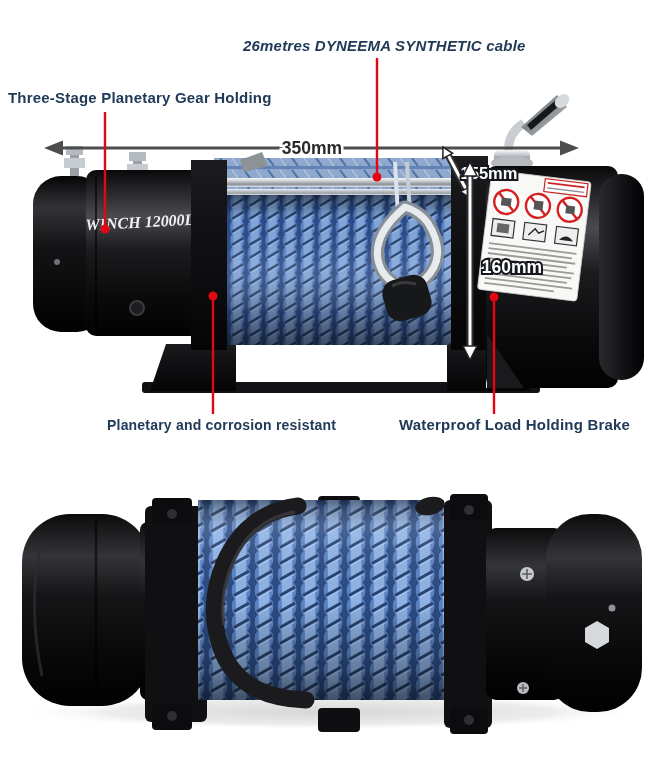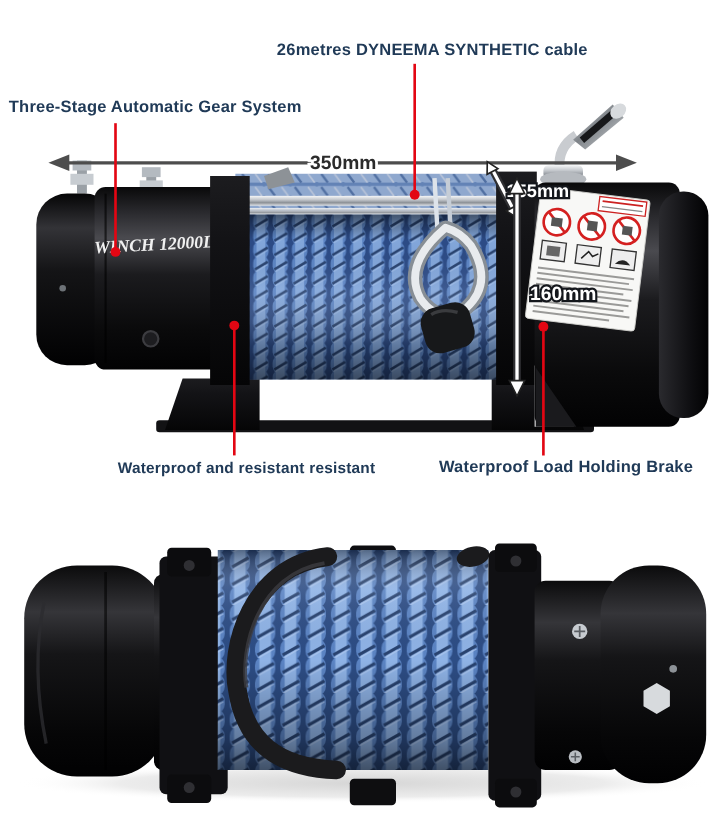--- a/index.html
+++ b/index.html
@@ -1,21 +1,21 @@
 <!DOCTYPE html>
 <html><head>
 <meta charset="utf-8">
 <style>
   html,body{margin:0;padding:0;background:#fff;}
   .stage{position:relative;width:655px;height:759px;background:#ffffff;overflow:hidden;
          font-family:"Liberation Sans",sans-serif;}
   .photo{position:absolute;left:0;display:block;}
   .callout-label{position:absolute;font-weight:700;font-size:15px;color:#203a57;
                  letter-spacing:.2px;white-space:nowrap;}
-  .callout-label.center{text-align:center;}
+  .callout-label.center{font-style:italic;}
   .small{font-size:14px;}
 </style>
 </head>
 <body>
 
 <div class="stage">
 
   <svg class="photo" style="top:0" width="655" height="470" viewBox="0 0 655 470">
     <defs>
       <linearGradient id="metalV" x1="0" y1="0" x2="0" y2="1">
@@ -281,19 +281,19 @@
       <path d="M522 104 h10 M527 99 v10" stroke="#5a5e63" stroke-width="1.6"></path>
       <circle cx="523" cy="218" r="6" fill="#b9bdc2"></circle>
       <path d="M519 218 h8 M523 214 v8" stroke="#5a5e63" stroke-width="1.4"></path>
       <polygon points="585,158 597,151 609,158 609,172 597,179 585,172" fill="#d7dadd"></polygon>
       <circle cx="612" cy="138" r="3.5" fill="#8d9297"></circle>
     </g>
   </svg>
 
   <div class="callout-label center" style="left:243px;top:37px;width:300px;">26metres DYNEEMA SYNTHETIC cable</div>
 
-  <div class="callout-label" style="left:8px;top:89px;">Three-Stage Automatic Gear System</div>
-
-  <div class="callout-label small" style="left:107px;top:417px;">Waterproof and resistant resistant</div>
+  <div class="callout-label" style="left:8px;top:89px;">Three-Stage Planetary Gear Holding</div>
+
+  <div class="callout-label small" style="left:107px;top:417px;">Planetary and corrosion resistant</div>
 
   <div class="callout-label" style="left:399px;top:416px;">Waterproof Load Holding Brake</div>
 
 </div>
 
 </body></html>

